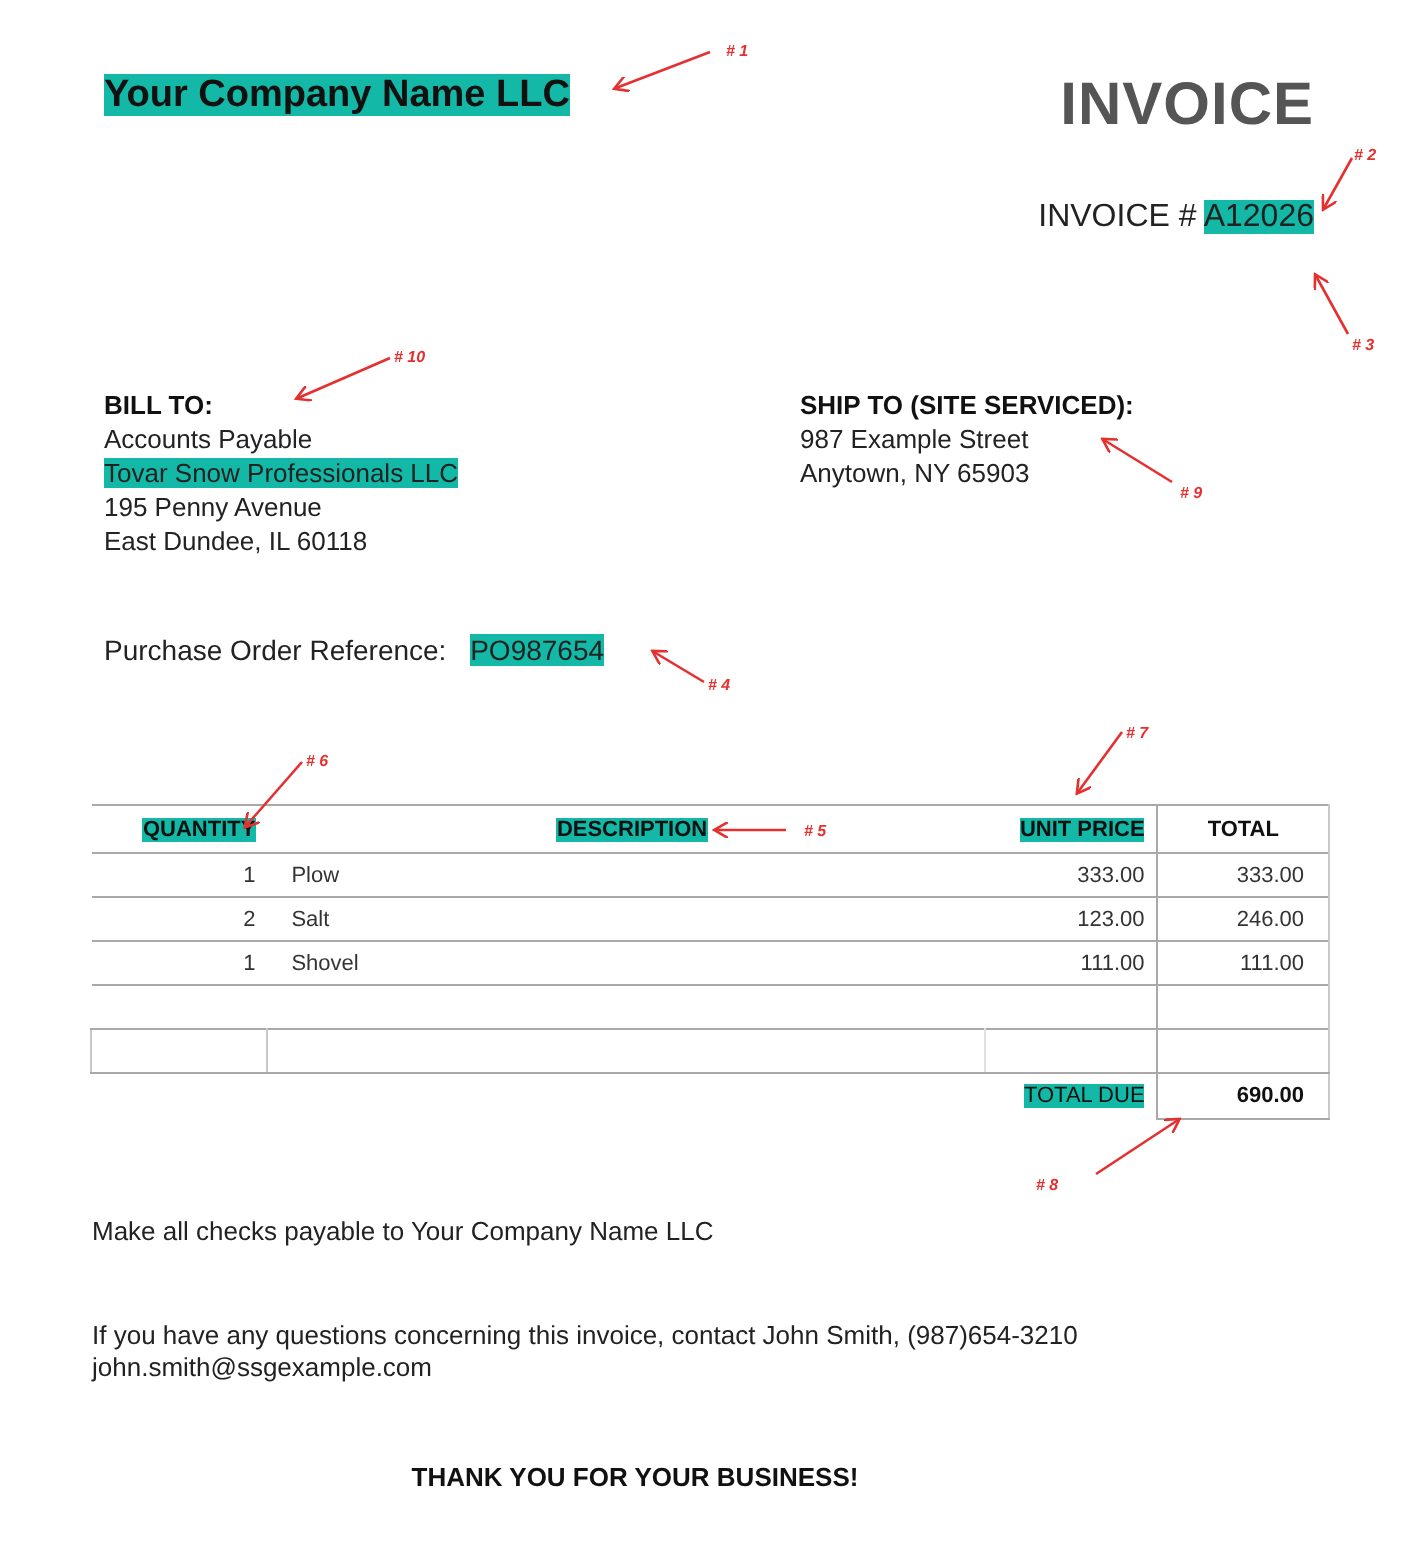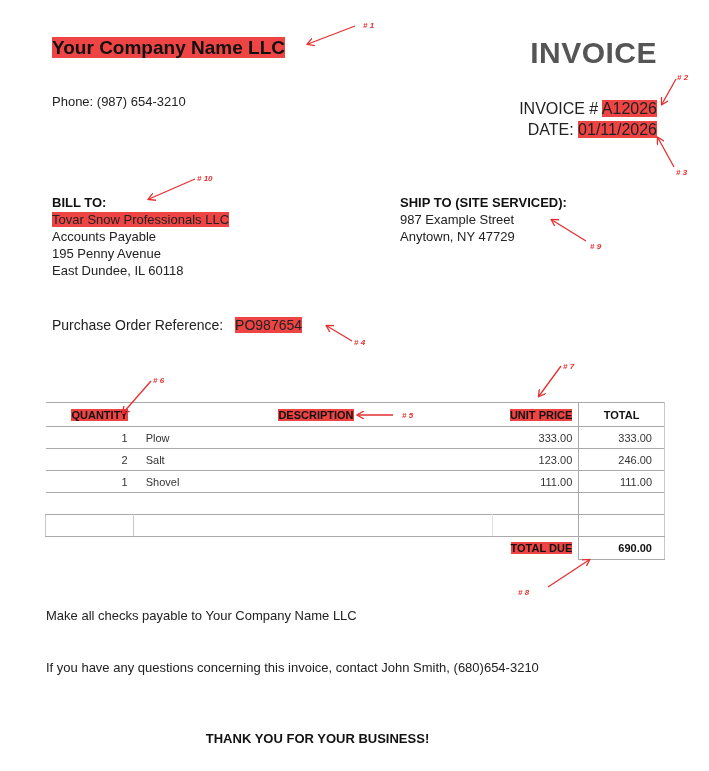--- a/index.html
+++ b/index.html
@@ -1,19 +1,19 @@
 <!DOCTYPE html>
 <html><head>
 <meta charset="utf-8">
 <style>
   html, body { margin: 0; padding: 0; background: #ffffff; }
   body { width: 709px; height: 771px; position: relative; overflow: hidden;
          font-family: "Liberation Sans", sans-serif; color: #1a1a1a; }
   .abs { position: absolute; }
-  .hl { background: #ef4444; }
+  .hl { background: #14b8a6; }
   .company { left: 52px; top: 36px; font-size: 19px; font-weight: bold; color: #111; line-height: 24px; }
   .addr { left: 52px; top: 94px; font-size: 13px; line-height: 16px; color: #222; }
   .inv-title { right: 52px; top: 36px; font-size: 30px; font-weight: bold; color: #555; letter-spacing: 0.5px; }
   .inv-meta { right: 52px; top: 98px; font-size: 16px; line-height: 21px; text-align: right; color: #222; }
   .bill { left: 52px; top: 194px; font-size: 13px; line-height: 17px; color: #222; }
   .ship { left: 400px; top: 194px; font-size: 13px; line-height: 17px; color: #222; }
   .hdr { font-weight: bold; color: #111; }
   .po { left: 52px; top: 317px; font-size: 14px; color: #222; }
   .po .val { margin-left: 8px; }
 
@@ -24,62 +24,57 @@
   table.items .c-desc { width: 350px; text-align: left; padding-left: 12px; }
   table.items .c-unit { width: 75px; text-align: right; border-right: 1.5px solid #a9a9a9; }
   table.items .c-total { width: 68px; text-align: right; padding-right: 12px; border-right: 1.5px solid #c9c9c9; }
   table.items th.c-desc { text-align: center; }
   table.items th.c-unit { text-align: right; }
   table.items th.c-total { text-align: center; padding-right: 6px; }
   table.items tr.last td { border-bottom: 1.5px solid #a9a9a9; }
   table.items tr.last td.c-qty { border-right: 1.5px solid #c9c9c9; border-left: 1.5px solid #c9c9c9; }
   table.items tr.last td.c-desc { border-right: 1px solid #e0e0e0; }
   table.items tr.due td { border-top: none; height: 22px; }
-  table.items tr.due td.c-unit { font-weight: bold; color: #111; border-right: 1.5px solid #a9a9a9; }
+  table.items tr.due td.c-unit { font-weight: normal; color: #111; border-right: 1.5px solid #a9a9a9; }
   table.items tr.due td.c-total { font-weight: bold; color: #111; border-top: 1.5px solid #a9a9a9; border-bottom: 1.5px solid #a9a9a9; }
   table.items tr.due td.c-qty, table.items tr.due td.c-desc { border-right: none; }
 
   .note1 { left: 46px; top: 608px; font-size: 13px; color: #222; }
   .note2 { left: 46px; top: 660px; font-size: 13px; line-height: 16px; color: #222; }
   .thanks { left: 0; width: 635px; text-align: center; top: 731px; font-size: 13px; font-weight: bold; color: #111; }
 
   .anno { position: absolute; color: #e53030; font-size: 8px; font-style: italic; font-weight: bold; }
   svg.arrows { position: absolute; left: 0; top: 0; width: 709px; height: 771px; pointer-events: none; }
 </style>
 </head>
 <body>
 
 <div class="abs company"><span class="hl">Your Company Name LLC</span></div>
 <div class="abs addr">
-  <div>Phone: (987) 654-3210</div>
 </div>
 <div class="abs inv-title">INVOICE</div>
 <div class="abs inv-meta">
   <div>
     <span>INVOICE #</span>
     <span class="hl">A12026</span>
   </div>
-  <div>
-    <span>DATE:</span>
-    <span class="hl">01/11/2026</span>
-  </div>
 </div>
 
 <div class="abs bill">
   <div class="hdr">BILL TO:</div>
+  <div>Accounts Payable</div>
   <div><span class="hl">Tovar Snow Professionals LLC</span></div>
-  <div>Accounts Payable</div>
   <div>195 Penny Avenue</div>
   <div>East Dundee, IL 60118</div>
 </div>
 
 <div class="abs ship">
   <div class="hdr">SHIP TO (SITE SERVICED):</div>
   <div>987 Example Street</div>
-  <div>Anytown, NY 47729</div>
+  <div>Anytown, NY 65903</div>
 </div>
 
 <div class="abs po">
   <span>Purchase Order Reference:</span>
   <span class="hl val">PO987654</span>
 </div>
 
 <table class="items">
   <tbody>
       <tr>
@@ -122,21 +117,22 @@
     <td class="c-qty"></td>
     <td class="c-desc"></td>
     <td class="c-unit"><span class="hl">TOTAL DUE</span></td>
     <td class="c-total">690.00</td>
   </tr>
 </tbody>
   </table>
 
 <div class="abs note1">Make all checks payable to Your Company Name LLC</div>
 <div class="abs note2">
-  <div>If you have any questions concerning this invoice, contact John Smith, (680)654-3210</div>
+  <div>If you have any questions concerning this invoice, contact John Smith, (987)654-3210</div>
+  <div>john.smith@ssgexample.com</div>
 </div>
 <div class="abs thanks">THANK YOU FOR YOUR BUSINESS!</div>
 
 <div class="anno" style="left:363px;top:21px;"># 1</div>
 <div class="anno" style="left:677px;top:73px;"># 2</div>
 <div class="anno" style="left:676px;top:168px;"># 3</div>
 <div class="anno" style="left:354px;top:338px;"># 4</div>
 <div class="anno" style="left:402px;top:411px;"># 5</div>
 <div class="anno" style="left:153px;top:376px;"># 6</div>
 <div class="anno" style="left:563px;top:362px;"># 7</div>

